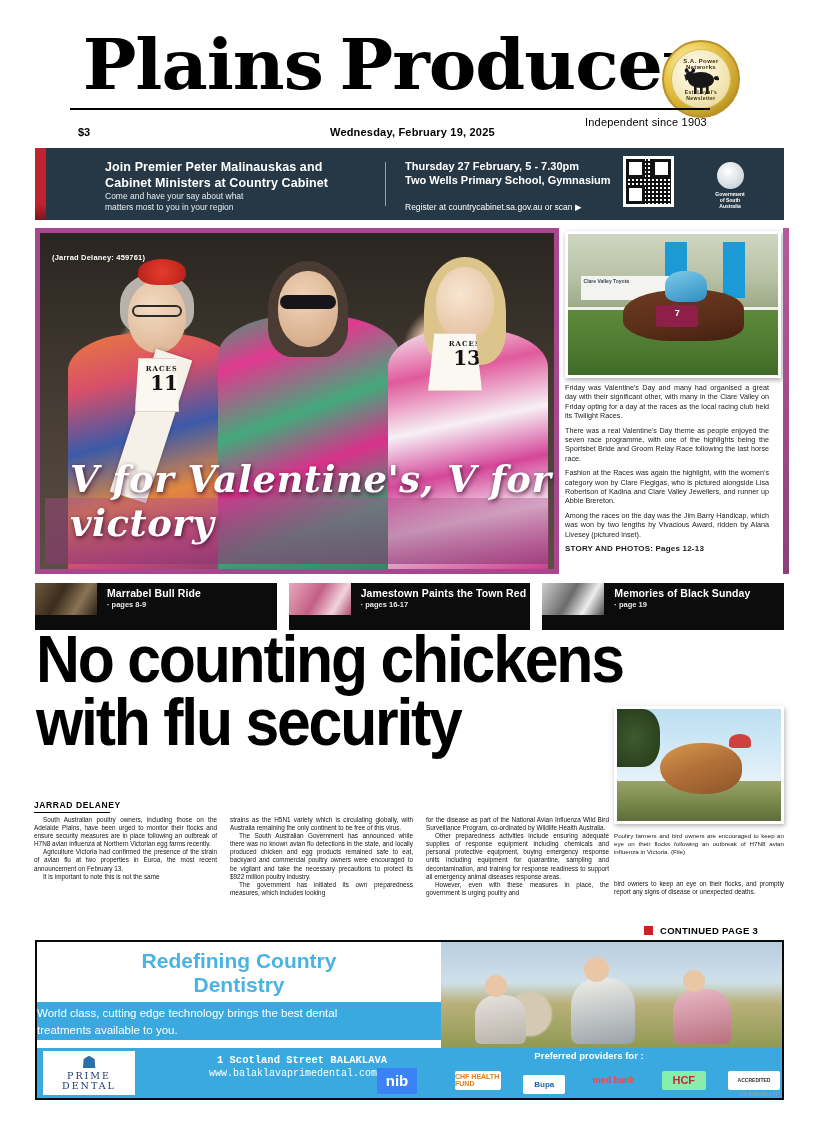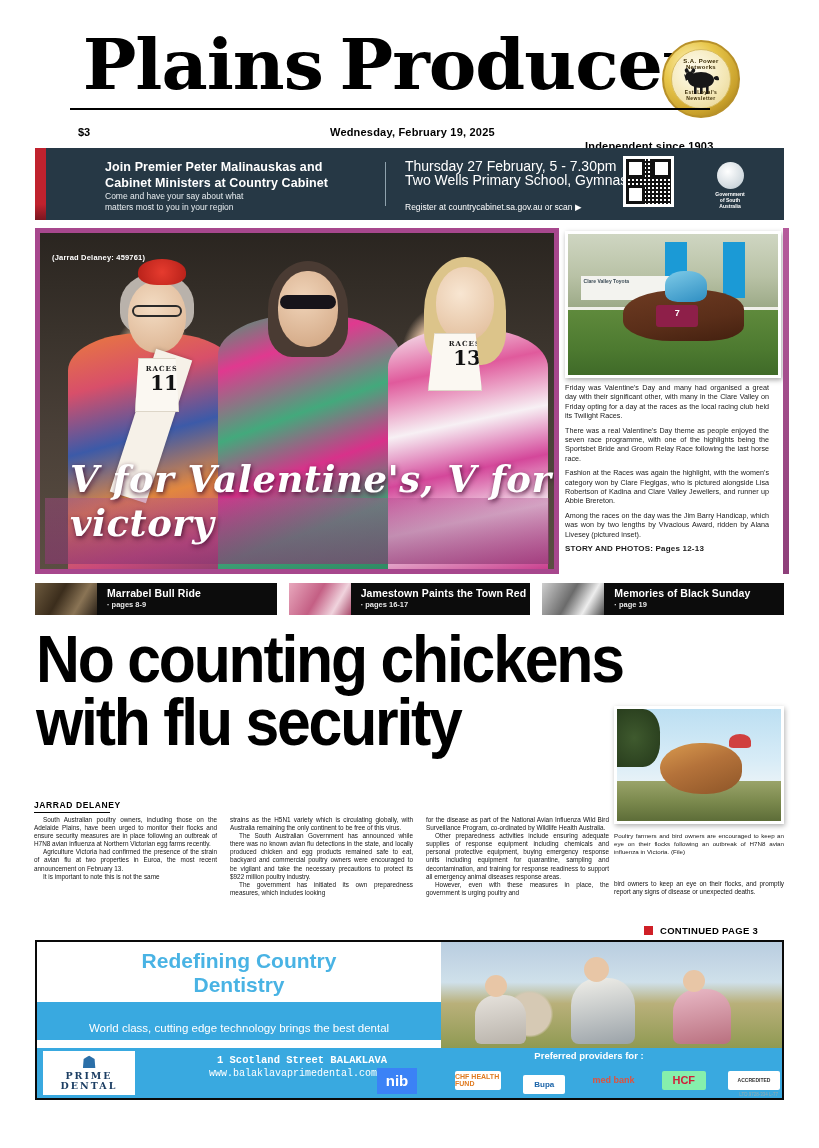--- a/index.html
+++ b/index.html
@@ -21,33 +21,33 @@
      background:radial-gradient(circle at 40% 35%,#fffdf0 0%,#f3e6b4 60%,#e3cf8a 100%);
      border:1px solid #d8bd63;}
   .seal-bull{position:absolute;left:50%;top:52%;transform:translate(-50%,-50%);}
   .seal-arc-top,.seal-arc-bot{position:absolute;left:0;right:0;text-align:center;
      font-size:6px;font-weight:bold;color:#3a2c06;letter-spacing:.4px;}
   .seal-arc-top{top:8px;}
   .seal-arc-bot{bottom:7px;font-size:5px;}
   .mast-rule{position:absolute;left:70px;top:108px;width:640px;height:2px;background:#000;}
   .mast-price{position:absolute;left:78px;top:126px;font-size:11px;font-weight:bold;}
   .mast-date{position:absolute;left:330px;top:126px;font-size:11px;font-weight:bold;letter-spacing:.2px;}
-  .mast-ind{position:absolute;left:585px;top:116px;font-size:11px;font-weight:bold;letter-spacing:.2px;margin-top:24px;}
+  .mast-ind{position:absolute;left:585px;top:116px;font-size:11px;font-weight:normal;letter-spacing:.2px;}
 
   
   .govbanner{position:absolute;left:35px;top:148px;width:749px;height:72px;
      background:#263845;overflow:hidden;}
   .gov-redbar{position:absolute;left:0;top:0;width:11px;height:72px;
      background:linear-gradient(180deg,#c0222e 0%,#c0222e 78%,#7a1620 100%);}
   .gov-l1{position:absolute;left:70px;top:12px;font-size:12.5px;font-weight:bold;
      color:#fff;line-height:15px;letter-spacing:.1px;}
   .gov-l2{position:absolute;left:70px;top:43px;font-size:8.5px;color:#e7ecef;line-height:11px;}
   .gov-div{position:absolute;left:350px;top:14px;width:1px;height:44px;background:#8fa2ad;}
-  .gov-r1{position:absolute;left:370px;top:12px;font-size:14px;color:#fff;
-     line-height:13px;font-weight:normal;}
+  .gov-r1{position:absolute;left:370px;top:12px;font-size:11px;color:#fff;
+     line-height:13px;font-weight:bold;}
   .gov-r2{position:absolute;left:370px;top:54px;font-size:8.5px;color:#fff;}
   .gov-qr{position:absolute;left:623px;top:156px;width:51px;height:51px;background:#fff;
      padding:3px;box-sizing:border-box;}
   .qr-grid{width:100%;height:100%;background-image:
      repeating-linear-gradient(90deg,#000 0 2px,transparent 2px 4px),
      repeating-linear-gradient(0deg,#000 0 2px,transparent 2px 4px);
      background-size:4px 4px;position:relative;opacity:.93;}
   .qr-eye{position:absolute;width:13px;height:13px;border:3px solid #000;background:#fff;}
   .gov-crest{position:absolute;left:710px;top:162px;width:40px;height:34px;}
   .crest-circle{width:27px;height:27px;border-radius:50%;margin:0 auto;
@@ -126,21 +126,21 @@
      border-radius:3px;color:#fff;font-size:9px;font-weight:bold;text-align:center;line-height:16px;}
 
   .storycol{position:absolute;left:530px;top:155px;width:216px;height:191px;}
   .storycol p{margin:0 12px 5px 0;font-size:7.2px;line-height:9.4px;color:#1a1a1a;
      text-align:justify;}
   .storycol .cred{font-weight:bold;font-size:8px;letter-spacing:.2px;margin-top:3px;}
   .hero-sidebar-tint{position:absolute;left:748px;top:0;width:6px;height:346px;
      background:linear-gradient(180deg,#b55b9b,#8e3f7a);}
 
   
-  .teasers{position:absolute;left:35px;top:583px;width:749px;height:32px;
+  .teasers{position:absolute;left:35px;top:583px;width:749px;height:47px;
      display:flex;gap:12px;}
   .teaser{position:relative;flex:1;display:flex;background:#0c0c0c;}
   .t-thumb{width:62px;height:32px;flex:0 0 62px;}
   .t-thumb.a{background:linear-gradient(120deg,#6d5a3e 0%,#3b2d1c 40%,#8a7455 70%,#2a2118 100%);}
   .t-thumb.b{background:linear-gradient(120deg,#e8a8bd 0%,#c45f84 45%,#f0d3dd 75%,#a94a6b 100%);}
   .t-thumb.c{background:linear-gradient(120deg,#cfcfcf 0%,#6b6b6b 45%,#ededed 72%,#4a4a4a 100%);}
   .t-txt{padding:4px 0 0 10px;}
   .t-title{font-size:10.5px;font-weight:bold;color:#fff;letter-spacing:.1px;
      font-family:"Liberation Sans",sans-serif;}
   .t-pages{font-size:7.5px;font-weight:bold;color:#e8e8e8;margin-top:1px;}
@@ -185,36 +185,36 @@
   .cont-sq{position:absolute;left:644px;top:926px;width:9px;height:9px;background:#cf1f26;}
 
   
   .ad{position:absolute;left:35px;top:940px;width:749px;height:160px;
      border:2px solid #0a0a0a;box-sizing:border-box;background:#fff;overflow:hidden;}
   .ad-left-white{position:absolute;left:0;top:0;width:404px;height:62px;background:#fff;}
   .ad-title{position:absolute;left:0;top:7px;width:404px;text-align:center;
      font-size:21px;font-weight:bold;color:#49b3e4;line-height:24px;
      font-family:"Liberation Sans",sans-serif;}
   .ad-sub{position:absolute;left:0;top:60px;width:404px;height:38px;background:#39a9e0;
-     color:#fff;font-size:11.5px;line-height:17px;text-align:center;padding-top:18px;
+     color:#fff;font-size:11.5px;line-height:17px;text-align:left;padding-top:3px;
      box-sizing:border-box;}
   .ad-photo{position:absolute;left:404px;top:0;width:341px;height:106px;
      background:
        radial-gradient(circle at 26% 68%,#d6c9b4 0 8%,transparent 9%),
        linear-gradient(180deg,#b9cde0 0%,#cfe0ea 38%,#b9b07a 58%,#8f9a52 100%);}
   .person{position:absolute;bottom:4%;border-radius:42% 42% 12% 12%;}
   .p1{left:10%;width:15%;height:46%;background:linear-gradient(170deg,#e6e2dc,#b8b2aa);}
   .p2{left:38%;width:19%;height:62%;background:linear-gradient(170deg,#f0efe9,#9aa2a8);}
   .p3{left:68%;width:17%;height:52%;background:linear-gradient(170deg,#e9b9c6,#b9707f);}
   .phead{position:absolute;border-radius:50%;background:#e8c6a6;}
   .ad-bottom{position:absolute;left:0;top:106px;width:745px;height:50px;background:#39a9e0;}
   .logo-box{position:absolute;left:6px;top:3px;width:92px;height:44px;background:#fff;
      text-align:center;}
   .logo-tooth{font-size:17px;color:#2b6fa8;line-height:17px;margin-top:3px;}
-  .logo-name{font-size:9.5px;font-weight:bold;letter-spacing:2px;color:#1c3e63;
+  .logo-name{font-size:9.5px;font-weight:normal;letter-spacing:2px;color:#1c3e63;
      line-height:10px;font-family:"DejaVu Serif",serif;}
   .ad-addr{position:absolute;left:120px;top:6px;width:290px;text-align:center;
      color:#fff;font-size:10.5px;font-weight:bold;line-height:13px;font-family:Liberation Mono, monospace;}
   .ad-phone{font-size:14px;}
   .ad-url{font-size:10px;font-weight:normal;}
   .pref{position:absolute;left:432px;top:2px;width:240px;text-align:center;
      color:#fff;font-size:9.5px;font-weight:bold;}
   .insurers{position:absolute;left:418px;top:18px;width:325px;height:28px;
      display:flex;align-items:center;justify-content:space-between;}
   .ins{height:19px;display:flex;align-items:center;justify-content:center;

